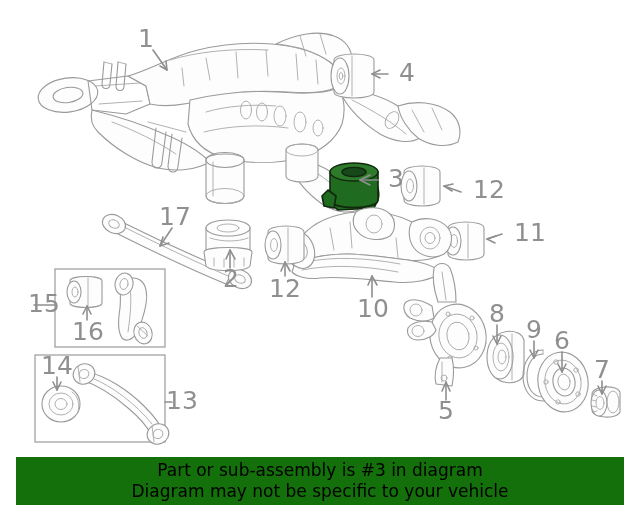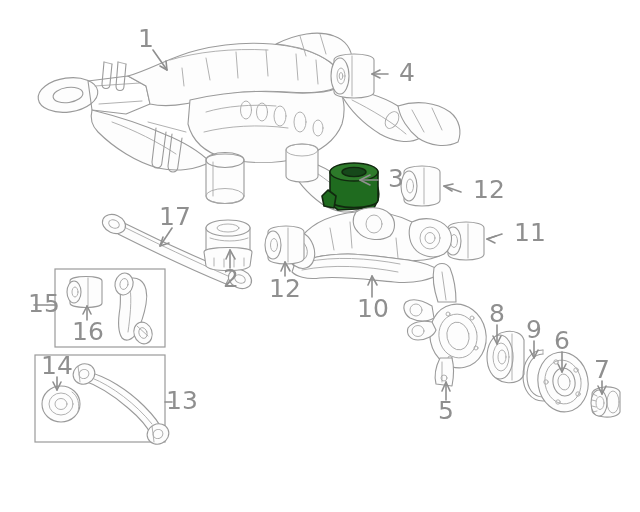--- a/index.html
+++ b/index.html
@@ -467,14 +467,18 @@
       <text class="callout" x="182" y="402" text-anchor="middle">13</text>
       <text class="callout" x="497" y="315" text-anchor="middle">8</text>
       <text class="callout" x="534" y="331" text-anchor="middle">9</text>
       <text class="callout" x="562" y="342" text-anchor="middle">6</text>
       <text class="callout" x="446" y="412" text-anchor="middle">5</text>
       <text class="callout" x="602" y="371" text-anchor="middle">7</text>
     </g>
 
   </svg>
 
+  <div class="banner">
+    <div class="banner-line">Part or sub-assembly is #3 in diagram</div>
+    <div class="banner-line">Diagram may not be specific to your vehicle</div>
+  </div>
 
 </div>
 
 </body></html>

